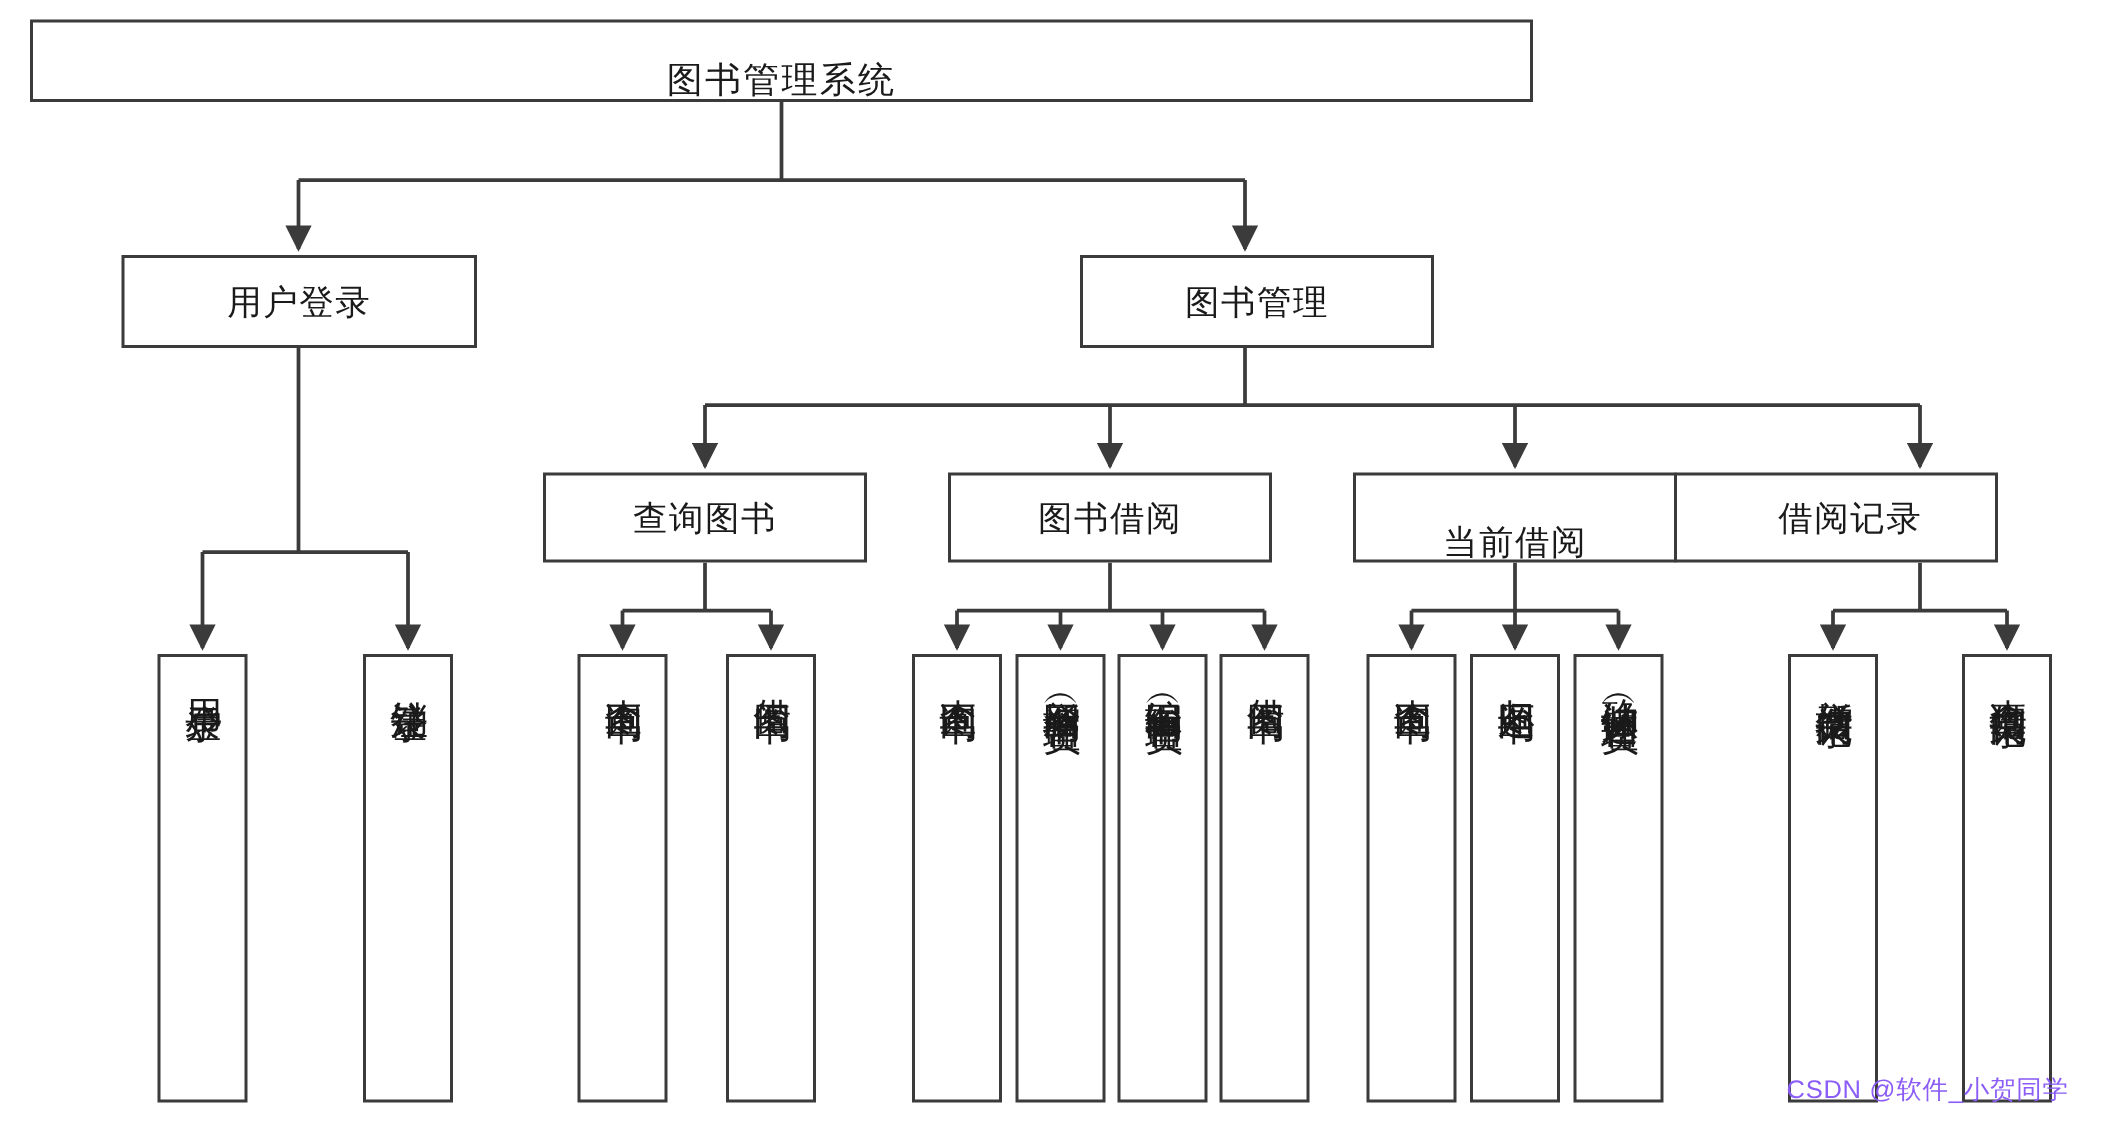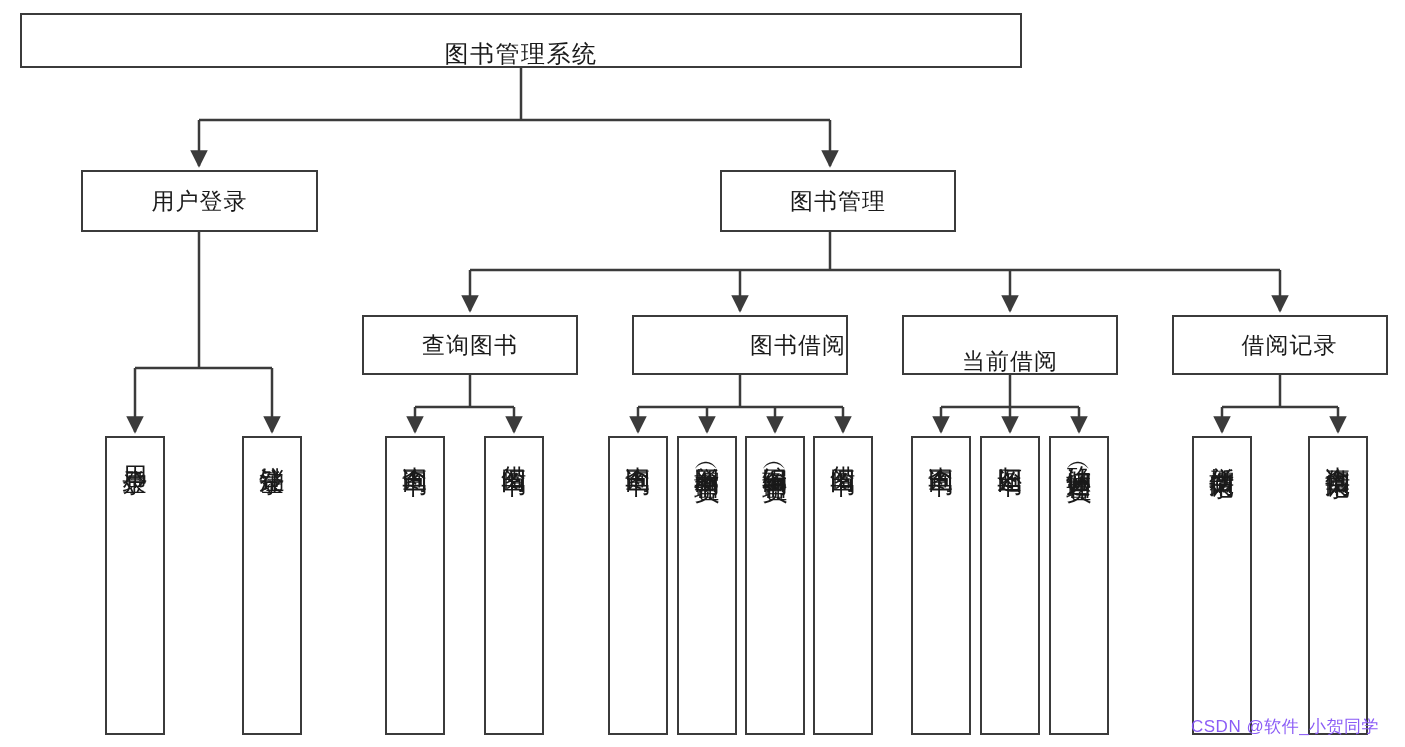--- a/index.html
+++ b/index.html
@@ -138,27 +138,27 @@
   <div class="node h" style="left:81px; top:170px; width:237px; height:62px;">
     <span class="lbl">用户登录</span>
   </div>
   <div class="node h" style="left:720px; top:170px; width:236px; height:62px;">
     <span class="lbl">图书管理</span>
   </div>
 
   <div class="node h" style="left:362px; top:315px; width:216px; height:60px;">
     <span class="lbl">查询图书</span>
   </div>
-  <div class="node h" style="left:632px; top:315px; width:216px; height:60px;justify-content:flex-end;">
+  <div class="node h" style="left:632px; top:315px; width:216px; height:60px;">
     <span class="lbl">图书借阅</span>
   </div>
   <div class="node h" style="left:902px; top:315px; width:216px; height:60px;align-items:flex-end;">
     <span class="lbl">当前借阅</span>
   </div>
-  <div class="node h" style="left:1172px; top:315px; width:216px; height:60px;padding-left:19px;">
+  <div class="node h" style="left:1116px; top:315px; width:216px; height:60px;padding-left:19px;">
     <span class="lbl">借阅记录</span>
   </div>
 
   <div class="node v" style="left:105px; top:436px; width:60px; height:299px;">
     <span class="lbl">用户登录</span>
   </div>
   <div class="node v" style="left:242px; top:436px; width:60px; height:299px;">
     <span class="lbl">注销登录</span>
   </div>
 

